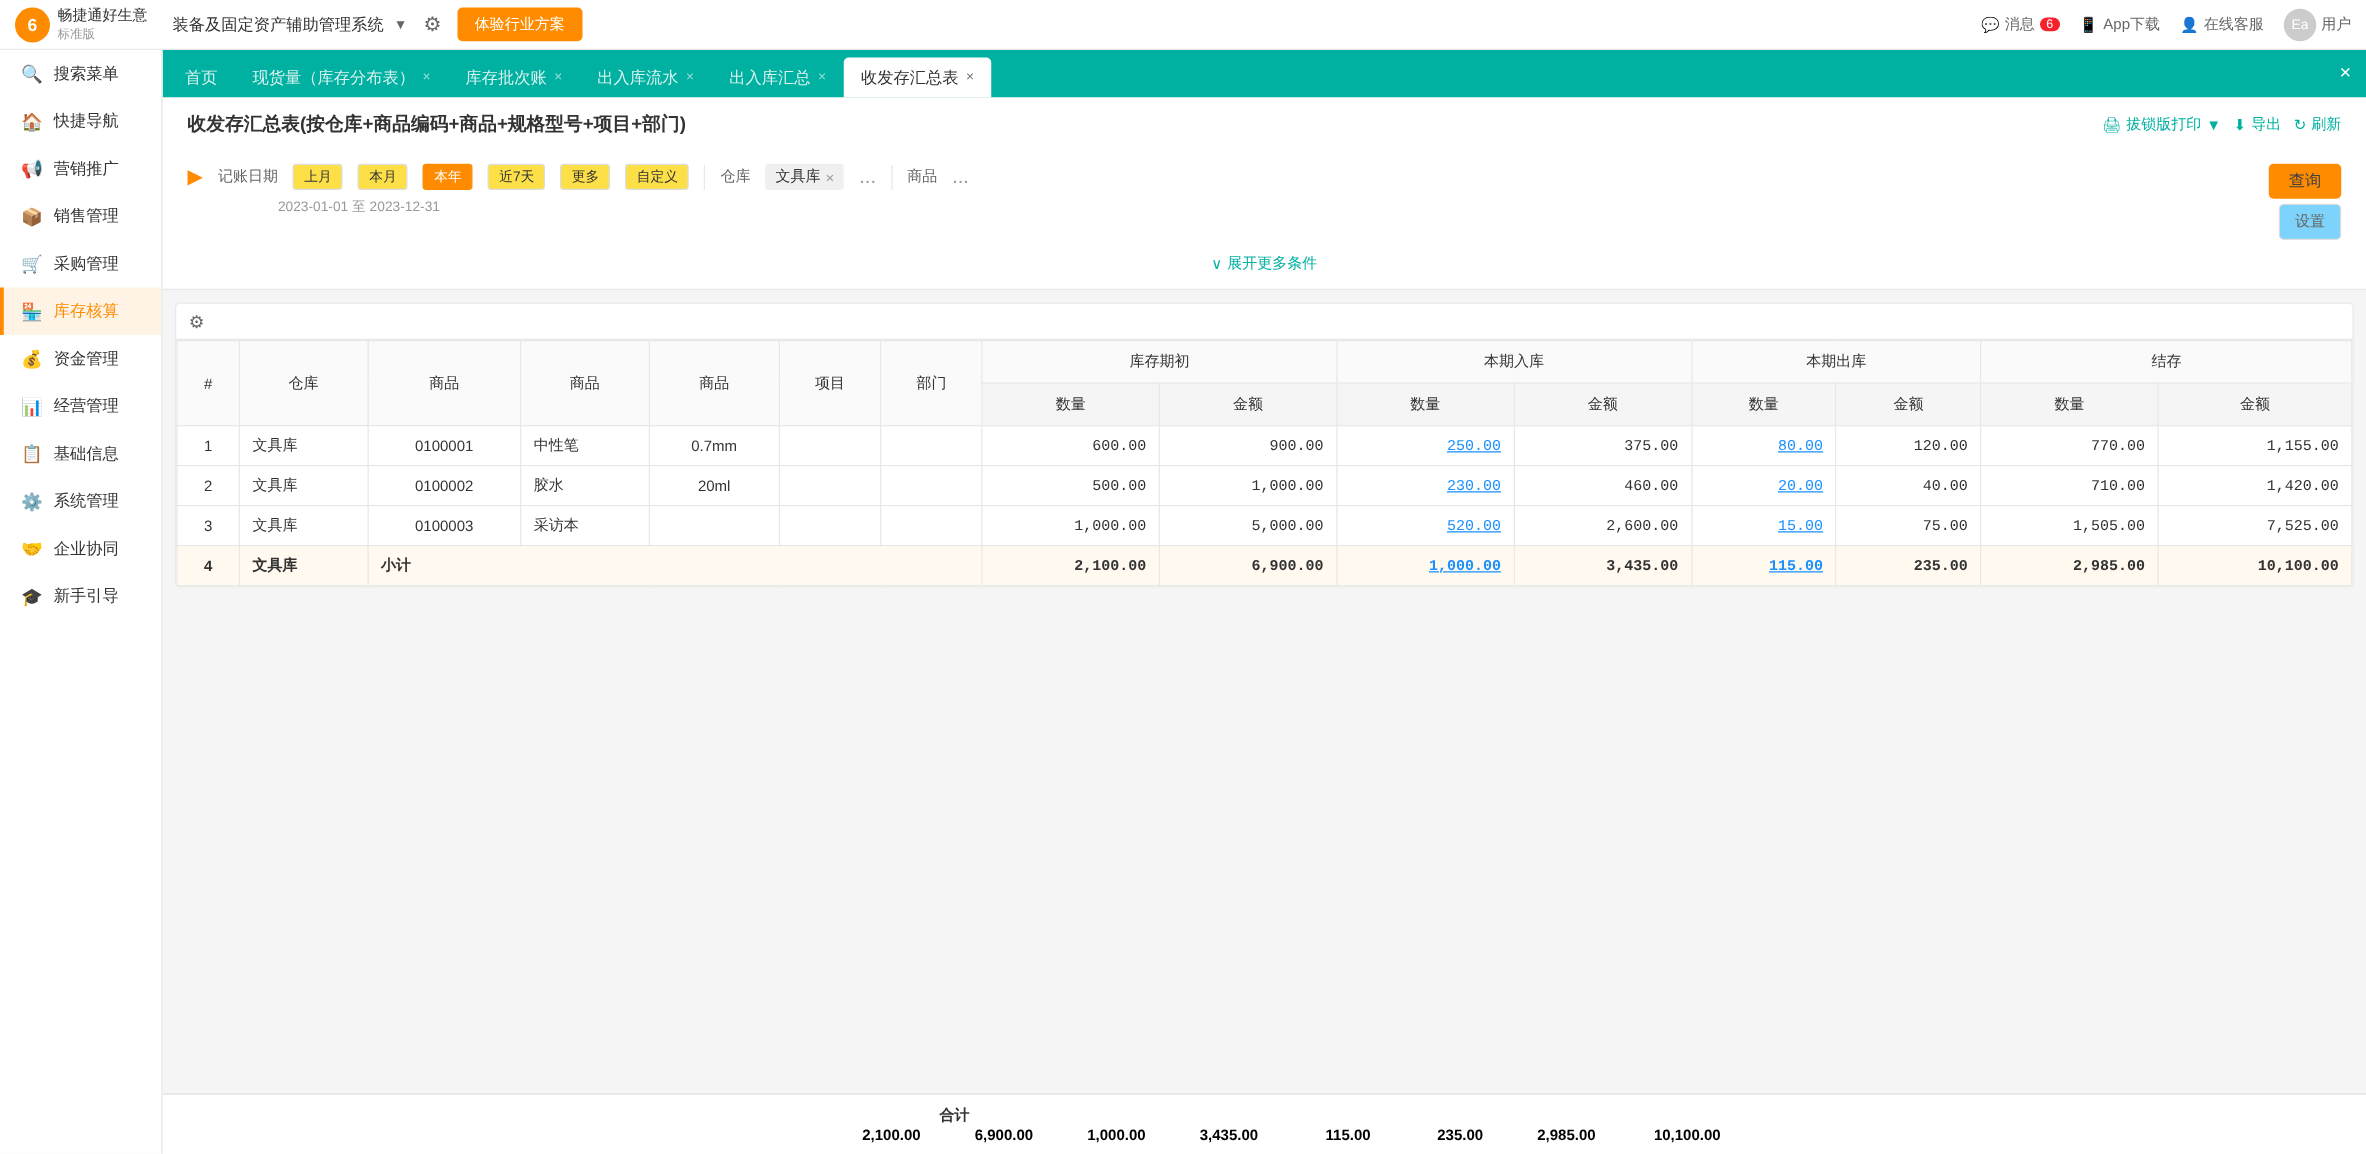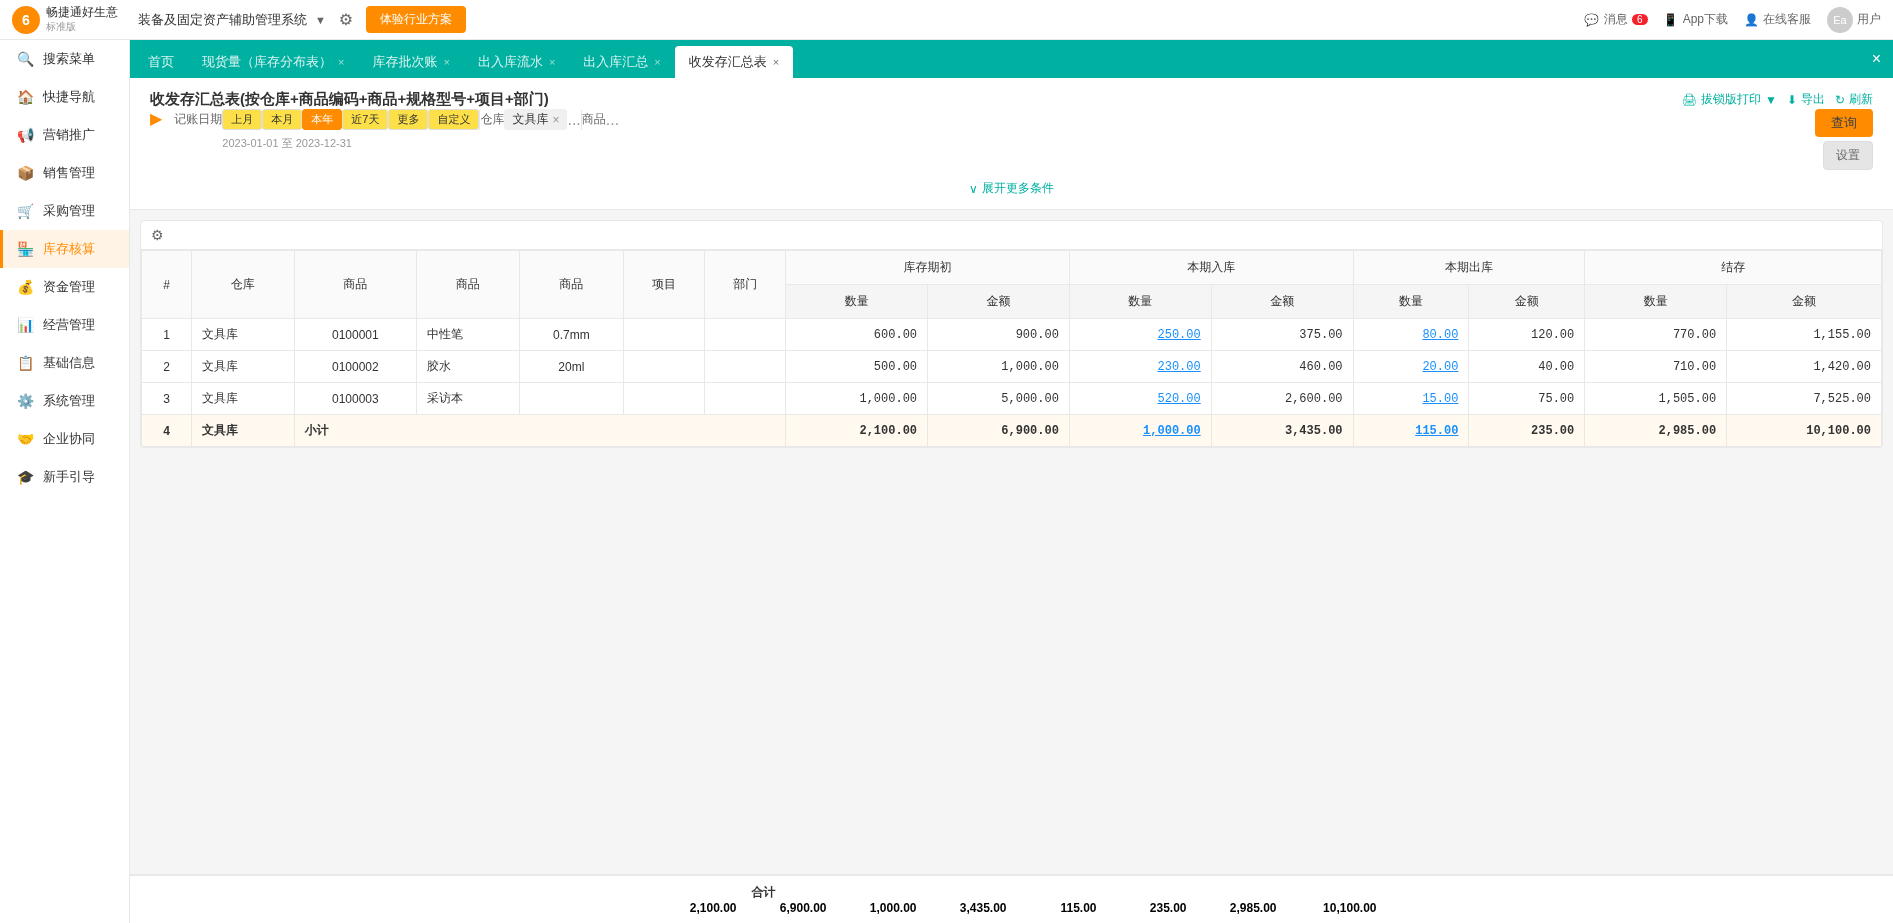--- a/index.html
+++ b/index.html
@@ -93,21 +93,21 @@
     }
 
     
     .page-header {
       background: #fff;
       padding: 12px 20px 8px;
       border-bottom: 1px solid #e8e8e8;
     }
     .page-title-row {
       display: flex; align-items: center; justify-content: space-between;
-      margin-bottom: 0;
+      margin-bottom: 22px;
     }
     .page-title { font-size: 15px; font-weight: bold; color: #333; }
     .page-actions { display: flex; gap: 10px; align-items: center; }
     .btn-action {
       display: flex; align-items: center; gap: 4px;
       color: #00b0a0; font-size: 12px; cursor: pointer;
       border: none; background: none;
     }
     .filter-toggle { color: #ff8c00; font-size: 16px; cursor: pointer; }
     .filter-label { color: #666; font-size: 12px; white-space: nowrap; }
@@ -124,21 +124,21 @@
       display: flex; align-items: center; gap: 4px;
       color: #00b0a0; font-size: 12px; cursor: pointer;
       border: none; background: none;
       margin: 0 auto;
     }
     .btn-query {
       background: #ff8c00; color: #404040; border: none;
       padding: 5px 16px; border-radius: 4px; font-size: 13px; cursor: pointer;
     }
     .btn-set {
-      background: #e5e5e5; color: #666; border: 1px solid #ddd;
+      background: #7dd3fc; color: #666; border: 1px solid #ddd;
       padding: 5px 12px; border-radius: 4px; font-size: 12px; cursor: pointer;
     }
 
     
     .table-area {
       margin: 10px;
       background: #fff;
       border: 1px solid #e8e8e8;
       border-radius: 4px;
     }
@@ -342,21 +342,21 @@
           <button class="btn-action">
             <span>↻</span>
             <span>刷新</span>
           </button>
         </div>
       </div>
 
       <div style="display:flex; align-items:flex-start; gap:12px; padding-bottom:8px;">
         <span class="filter-toggle">▶</span>
         <div style="display:flex; flex-direction:column; gap:6px; flex:1;">
-          <div style="display:flex; align-items:center; flex-wrap:wrap;">
+          <div style="display:flex; align-items:center; gap:12px; flex-wrap:wrap;">
             <span class="filter-label">记账日期</span>
             <button class="date-btn">上月</button>
             <button class="date-btn">本月</button>
             <button class="date-btn active">本年</button>
             <button class="date-btn">近7天</button>
             <button class="date-btn">更多</button>
             <button class="date-btn">自定义</button>
 
             <div style="width:1px;height:20px;background:#e8e8e8;"></div>
 

